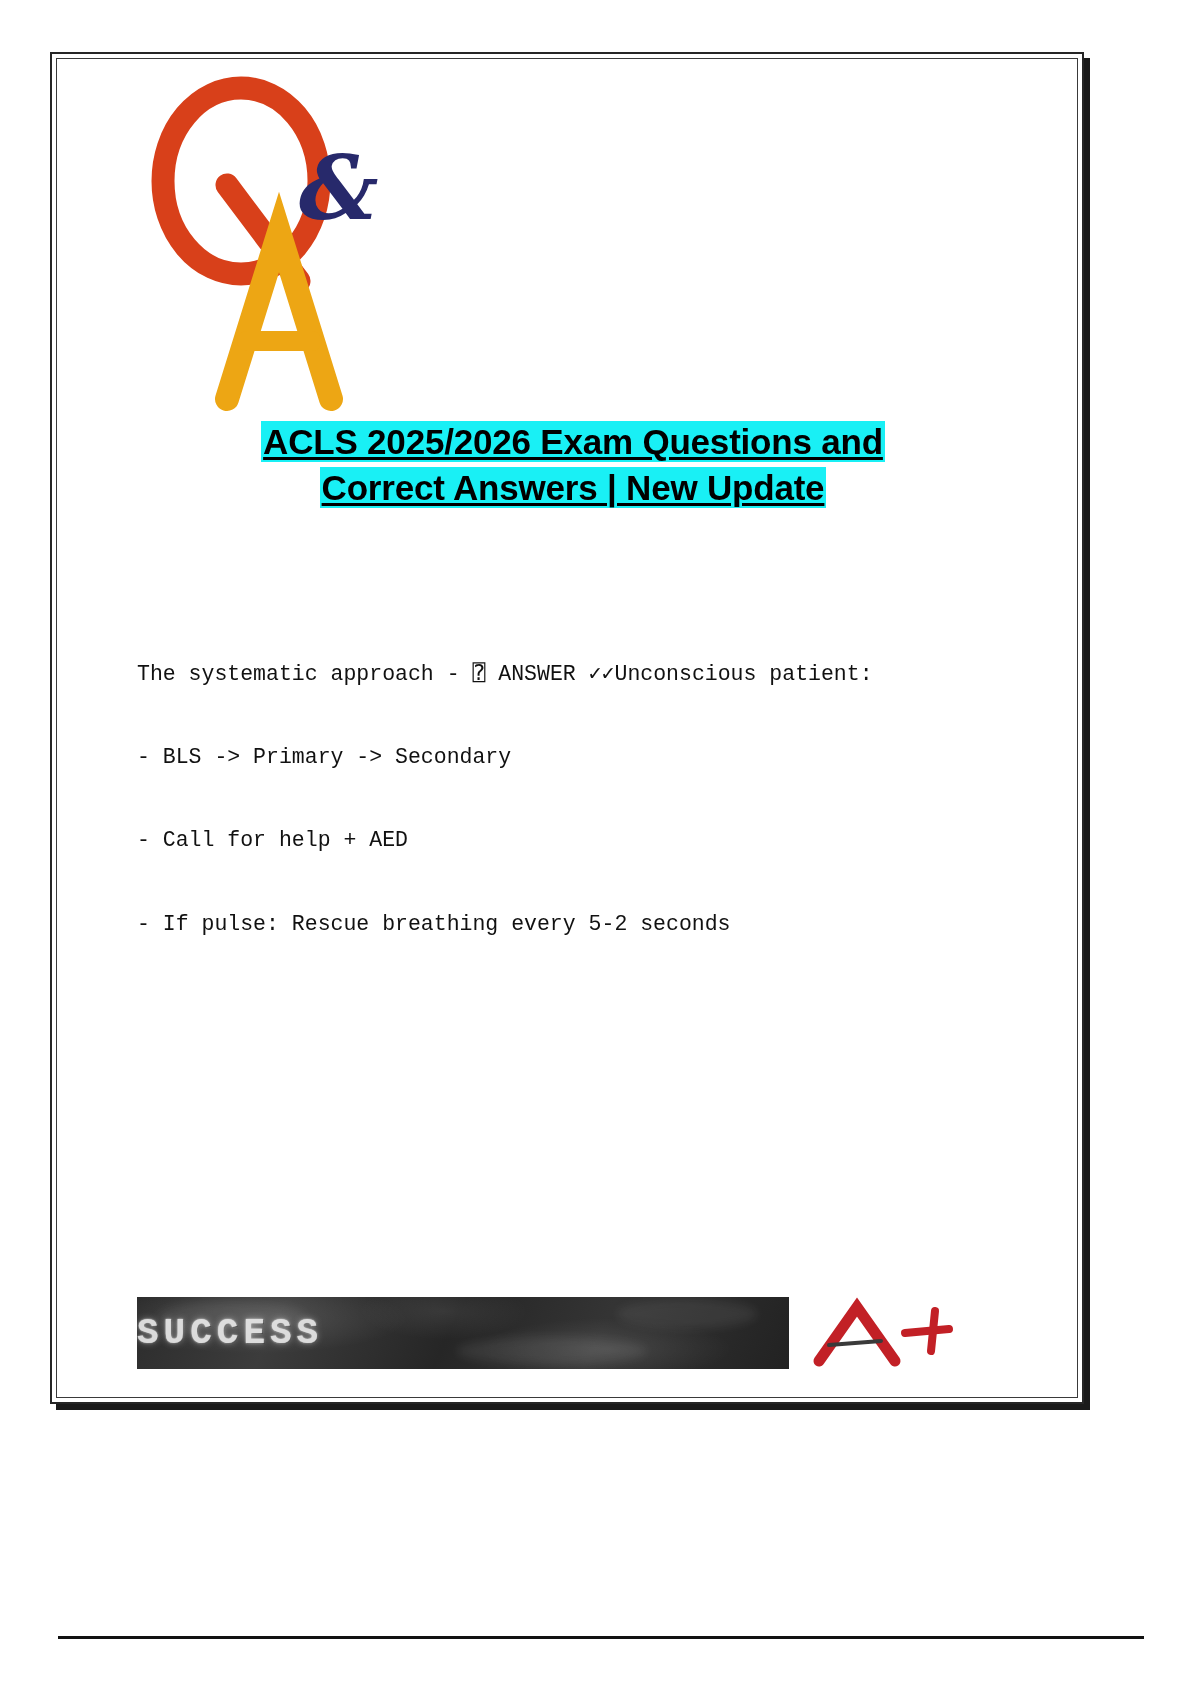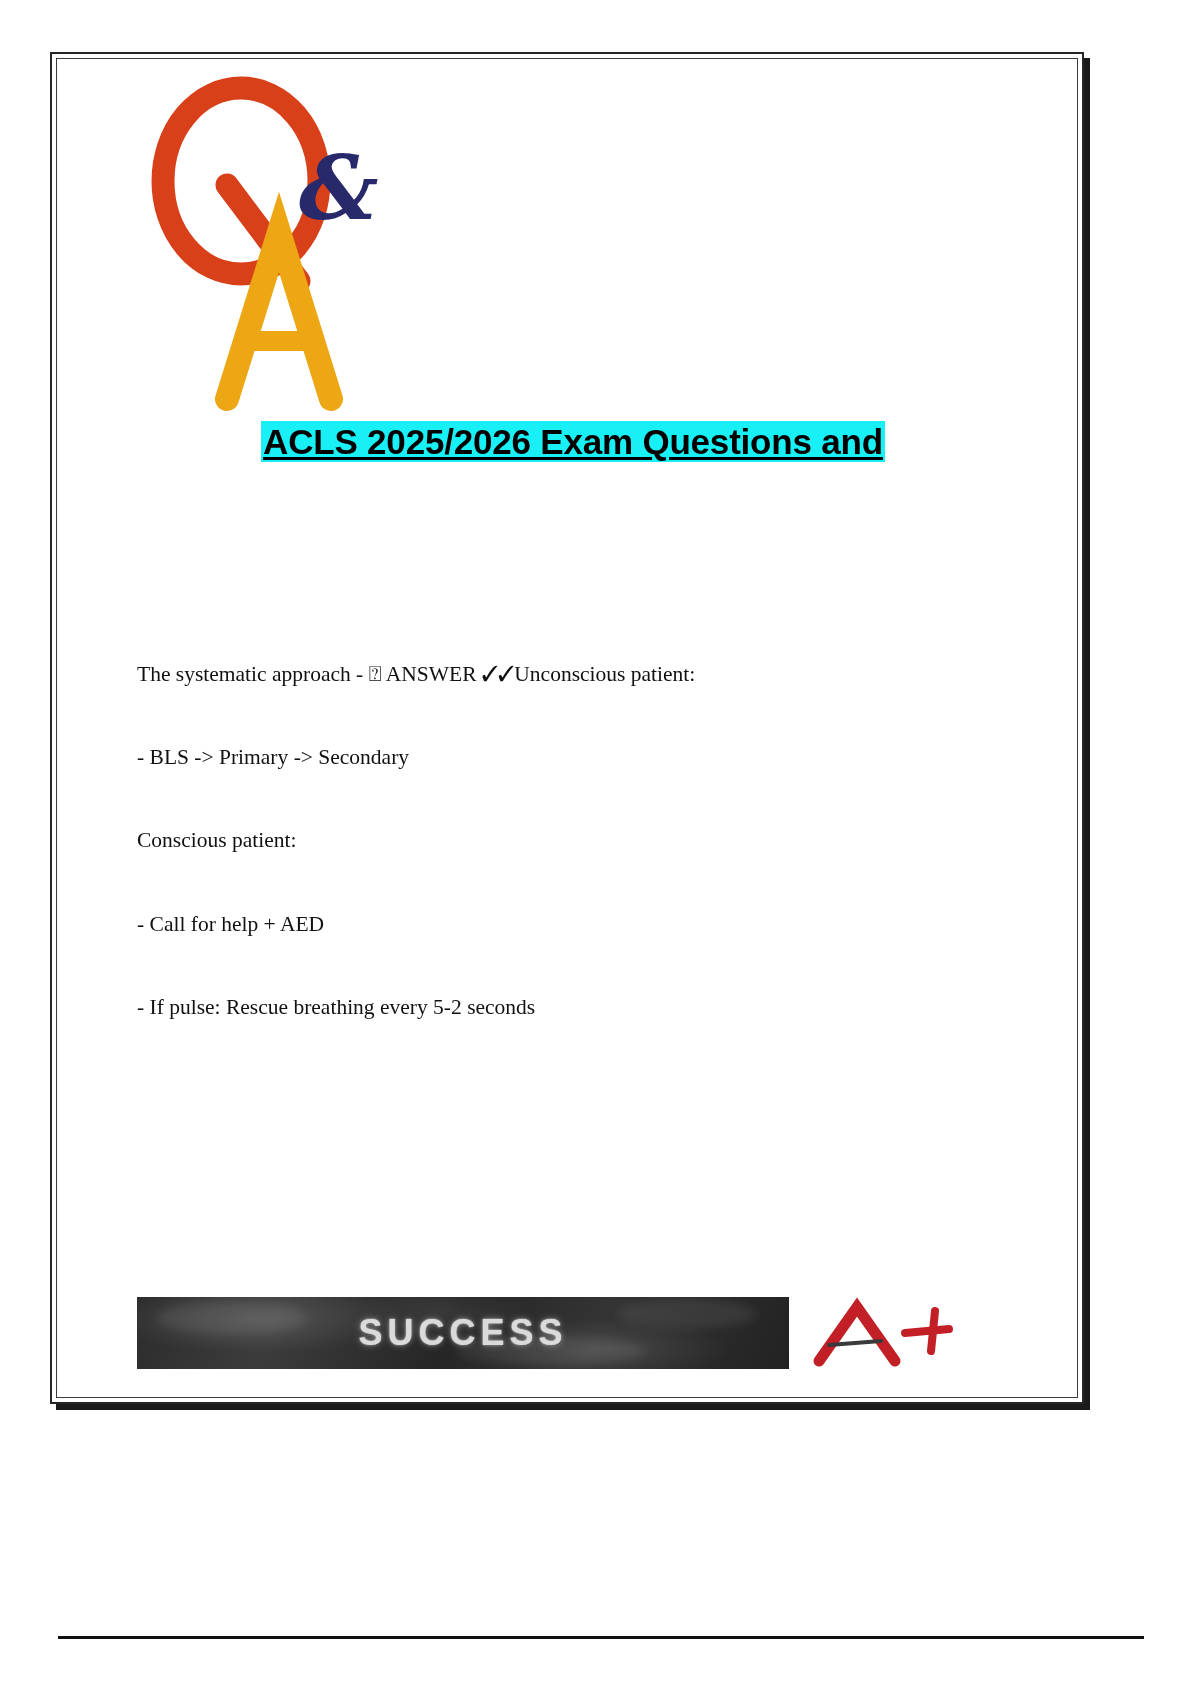--- a/index.html
+++ b/index.html
@@ -93,21 +93,21 @@
   }
 
   
   .content {
     position: absolute;
     left: 80px;
     top: 600px;
     width: 880px;
   }
   .para {
-    font-family: Liberation Serif, serif;
+    font-family: Liberation Mono, monospace;
     font-size: 21.5px;
     color: #111111;
     line-height: 1.45;
     margin-bottom: 52px;
     white-space: pre-wrap;
   }
   .para:last-child { margin-bottom: 0; }
 
   
   .footer {
@@ -134,22 +134,22 @@
     position: absolute;
     background: rgba(255,255,255,0.07);
     border-radius: 50%;
     filter: blur(5px);
   }
   .chalk-word {
     position: absolute;
     left: 0; right: 0;
     top: 50%;
     transform: translateY(-50%);
-    text-align: center;
-    font-family: Liberation Sans, sans-serif;
+    text-align: left;
+    font-family: Liberation Mono, monospace;
     font-size: 36px;
     font-weight: bold;
     letter-spacing: 5px;
     color: #e9e9e9;
     text-shadow:
       0 0 2px rgba(255,255,255,0.9),
       0 0 7px rgba(255,255,255,0.45),
       1px 1px 0 rgba(0,0,0,0.5);
     opacity: 0.92;
   }
@@ -194,26 +194,28 @@
 
             <path d="M 78 330 L 130 163 L 182 330" fill="none" stroke="#EDA614" stroke-width="24" stroke-linecap="round" stroke-linejoin="miter"></path>
             <path d="M 98 272 L 163 272" stroke="#EDA614" stroke-width="20" stroke-linecap="round"></path>
           </svg>
         </div>
 
         <div class="title-block">
           <span class="title-line">
             <span class="title-text">ACLS 2025/2026 Exam Questions and</span>
           </span>
+          <span class="title-line">
+            <span class="title-text">Correct Answers | New Update</span>
+          </span>
         </div>
 
         <div class="content">
           <p class="para">The systematic approach - ⍰ ANSWER ✓✓Unconscious patient:</p>
           <p class="para">- BLS -&gt; Primary -&gt; Secondary</p>
-          <p class="para">Conscious patient:</p>
           <p class="para">- Call for help + AED</p>
           <p class="para">- If pulse: Rescue breathing every 5-2 seconds</p>
         </div>
 
         <div class="footer">
 
           <div class="chalkboard">
             <div class="chalk-smudge" style="left:20px;  top:4px;  width:150px; height:34px;"></div>
             <div class="chalk-smudge" style="left:320px; top:40px; width:190px; height:28px;"></div>
             <div class="chalk-smudge" style="left:480px; top:2px;  width:140px; height:30px;"></div>

